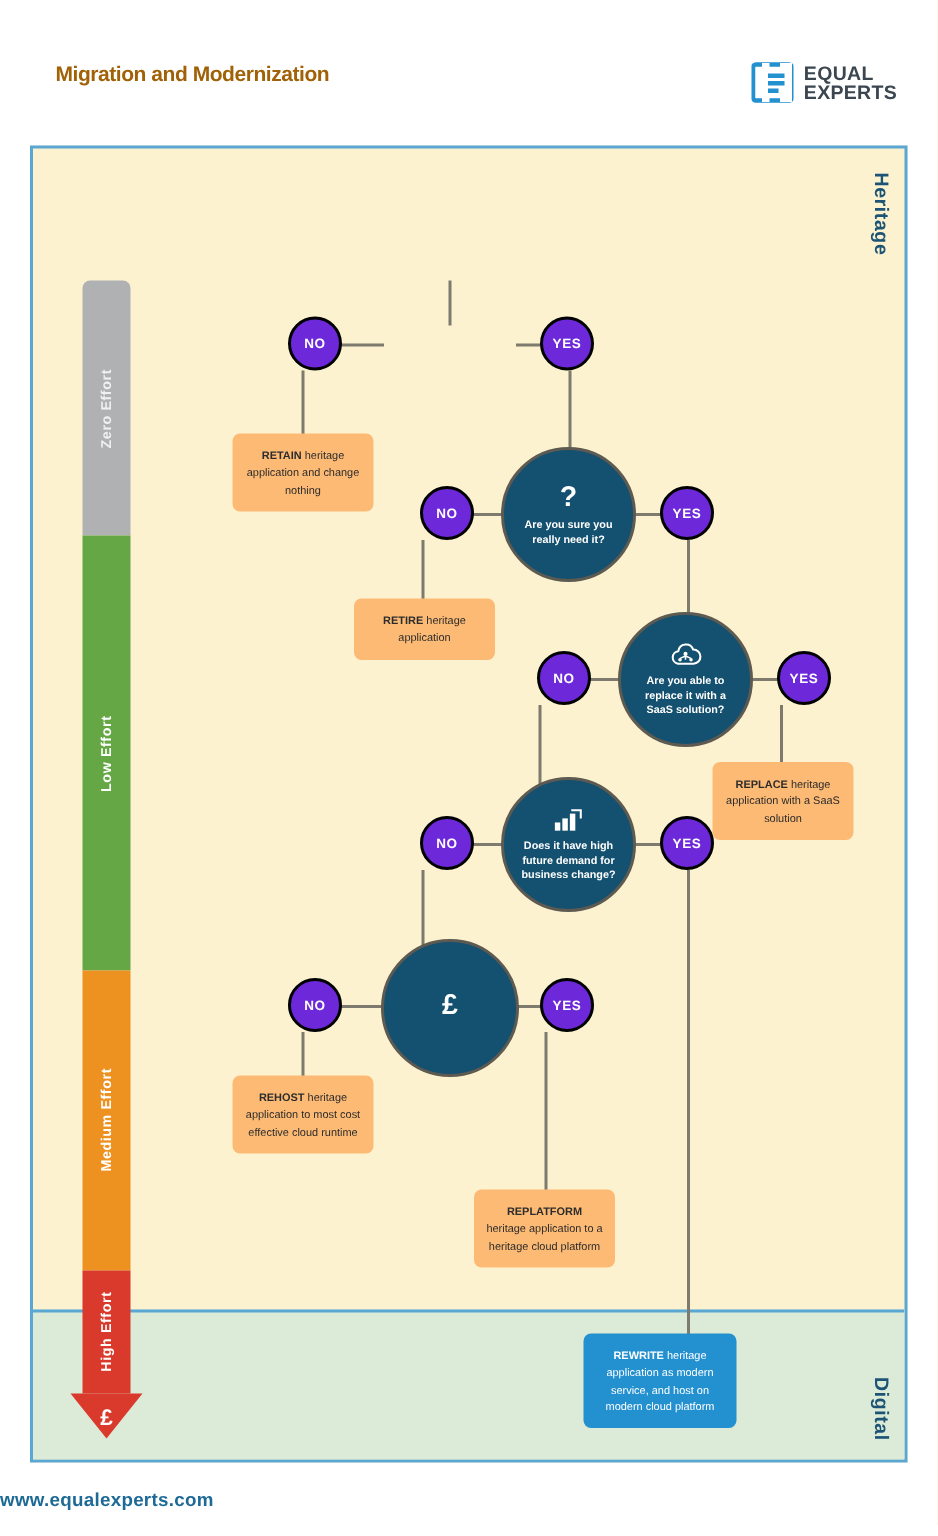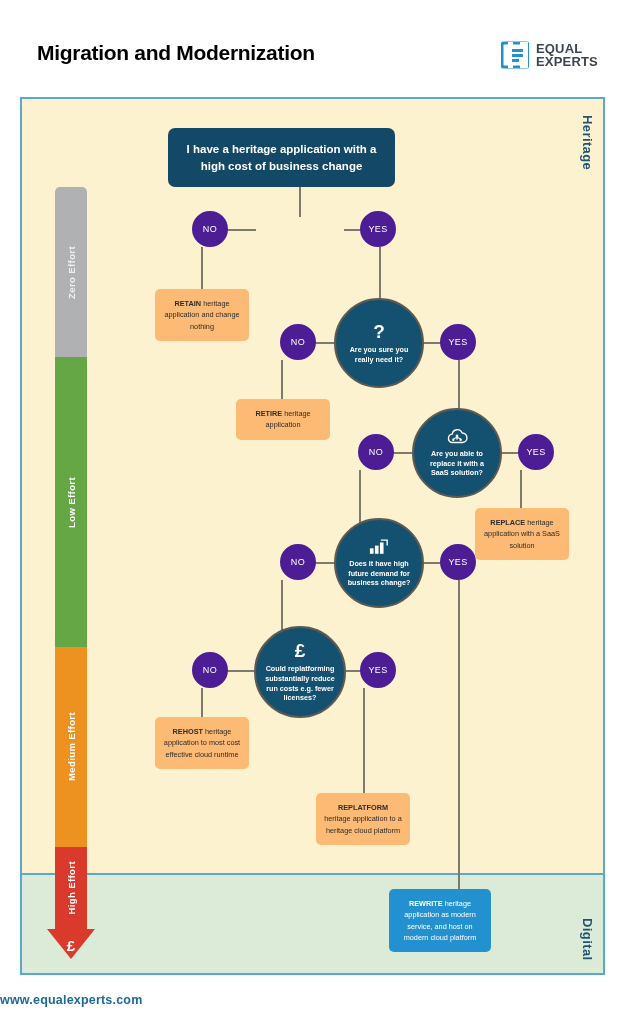--- a/index.html
+++ b/index.html
@@ -8,21 +8,21 @@
     background: #ffffff;
     font-family: "Liberation Sans", sans-serif;
     position: relative;
     overflow: hidden;
   }
 
   
   #header { position: absolute; left: 0; top: 0; width: 625px; height: 95px; }
   #page-title {
     position: absolute; left: 37px; top: 41px;
-    font-size: 21px; font-weight: bold; color: #000000;
+    font-size: 14px; font-weight: bold; color: #a16207;
     letter-spacing: -0.3px;
   }
   #logo { position: absolute; right: 27px; top: 41px; display: flex; align-items: center; gap: 7px; }
   #logo-mark { width: 28px; height: 28px; }
   #logo-text { font-size: 13px; font-weight: bold; color: #3c4650; line-height: 1.02; letter-spacing: 0.2px; }
 
   
   #canvas {
     position: absolute; left: 20px; top: 97px;
     width: 585px; height: 878px;
@@ -100,23 +100,23 @@
 
   #dec-1 { left: 232px; top: 85px;  width: 92px; height: 92px; }
   #dec-2 { left: 312px; top: 199px; width: 90px; height: 90px; }
   #dec-3 { left: 390px; top: 309px; width: 90px; height: 90px; }
   #dec-4 { left: 312px; top: 419px; width: 90px; height: 90px; }
   #dec-5 { left: 232px; top: 527px; width: 92px; height: 92px; }
 
   
   .pill {
     position: absolute; width: 36px; height: 36px; border-radius: 50%;
-    background: #4c1d95; border: 2px solid #4c1d95;
+    background: #6d28d9; border: 2px solid #000000;
     display: flex; align-items: center; justify-content: center;
-    color: #ffffff; font-size: 9px; font-weight: normal; letter-spacing: 0.4px;
+    color: #ffffff; font-size: 9px; font-weight: bold; letter-spacing: 0.4px;
   }
 
   
   .outcome {
     position: absolute; border-radius: 5px;
     padding: 9px 8px; text-align: center;
     font-size: 7.3px; line-height: 1.55;
   }
   .outcome.yellow { background: #fdba74; color: #2c2c2c; }
   .outcome.blue   { background: #2390d0; color: #ffffff; }
@@ -202,21 +202,20 @@
   <div class="conn h" style="left:276px; top:463px; width:38px;"></div>
   <div class="conn h" style="left:400px; top:463px; width:38px;"></div>
   <div class="conn v" style="left:259px; top:481px; height:92px;"></div>
   <div class="conn v" style="left:436px; top:481px; height:311px;"></div>
 
   <div class="conn h" style="left:196px; top:571px; width:38px;"></div>
   <div class="conn h" style="left:322px; top:571px; width:38px;"></div>
   <div class="conn v" style="left:179px; top:589px; height:32px;"></div>
   <div class="conn v" style="left:341px; top:589px; height:108px;"></div>
 
-  <div id="start-box">I have a heritage application with a high cost of business change</div>
 
   <div class="pill" style="left:170px; top:112px;">NO</div>
   <div class="pill" style="left:338px; top:112px;">YES</div>
 
   <div class="decision" id="dec-2">
     <span class="q-icon" style="font-size:19px;font-weight:bold;">?</span>
     <span class="q-text">Are you sure you really need it?</span>
   </div>
   <div class="pill" style="left:258px; top:225px;">NO</div>
   <div class="pill" style="left:418px; top:225px;">YES</div>
@@ -245,21 +244,20 @@
         <path d="M13 2 L20 2 L20 8" fill="none" stroke="#ffffff" stroke-width="1.5"></path>
       </svg>
     </span>
     <span class="q-text">Does it have high future demand for business change?</span>
   </div>
   <div class="pill" style="left:258px; top:445px;">NO</div>
   <div class="pill" style="left:418px; top:445px;">YES</div>
 
   <div class="decision" id="dec-5">
     <span class="q-icon" style="font-size:19px;font-weight:bold;">£</span>
-    <span class="q-text">Could replatforming substantially reduce run costs e.g. fewer licenses?</span>
   </div>
   <div class="pill" style="left:170px; top:553px;">NO</div>
   <div class="pill" style="left:338px; top:553px;">YES</div>
 
   <div class="outcome yellow" id="out-retain">
     <b>RETAIN</b><span> heritage application and change nothing</span>
   </div>
   <div class="outcome yellow" id="out-retire">
     <b>RETIRE</b><span> heritage application</span>
   </div>

